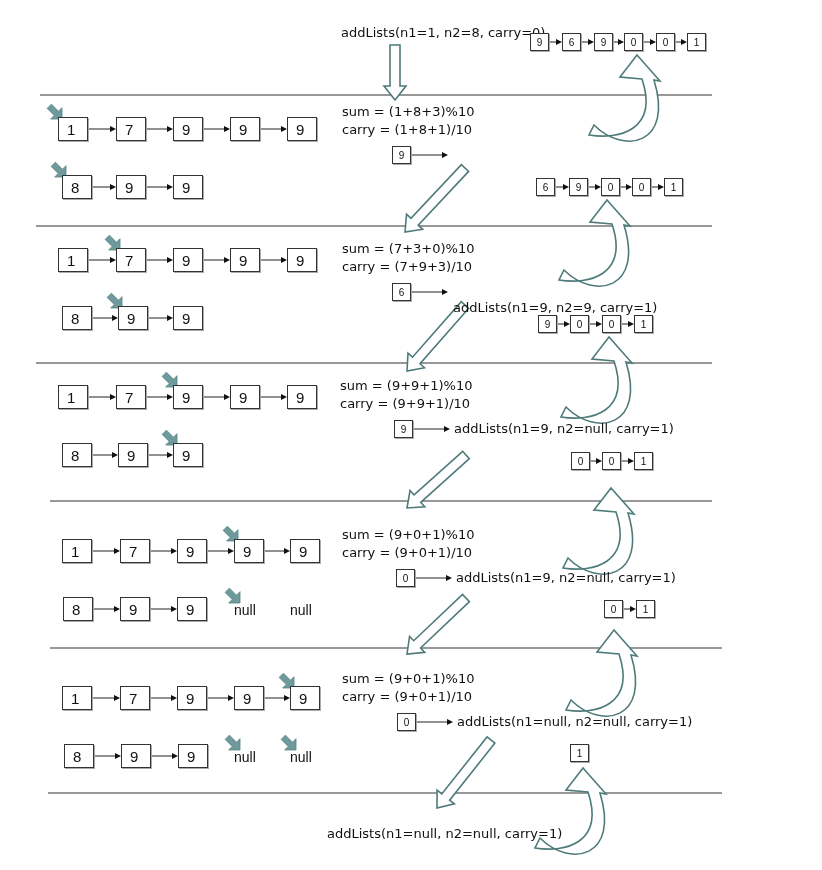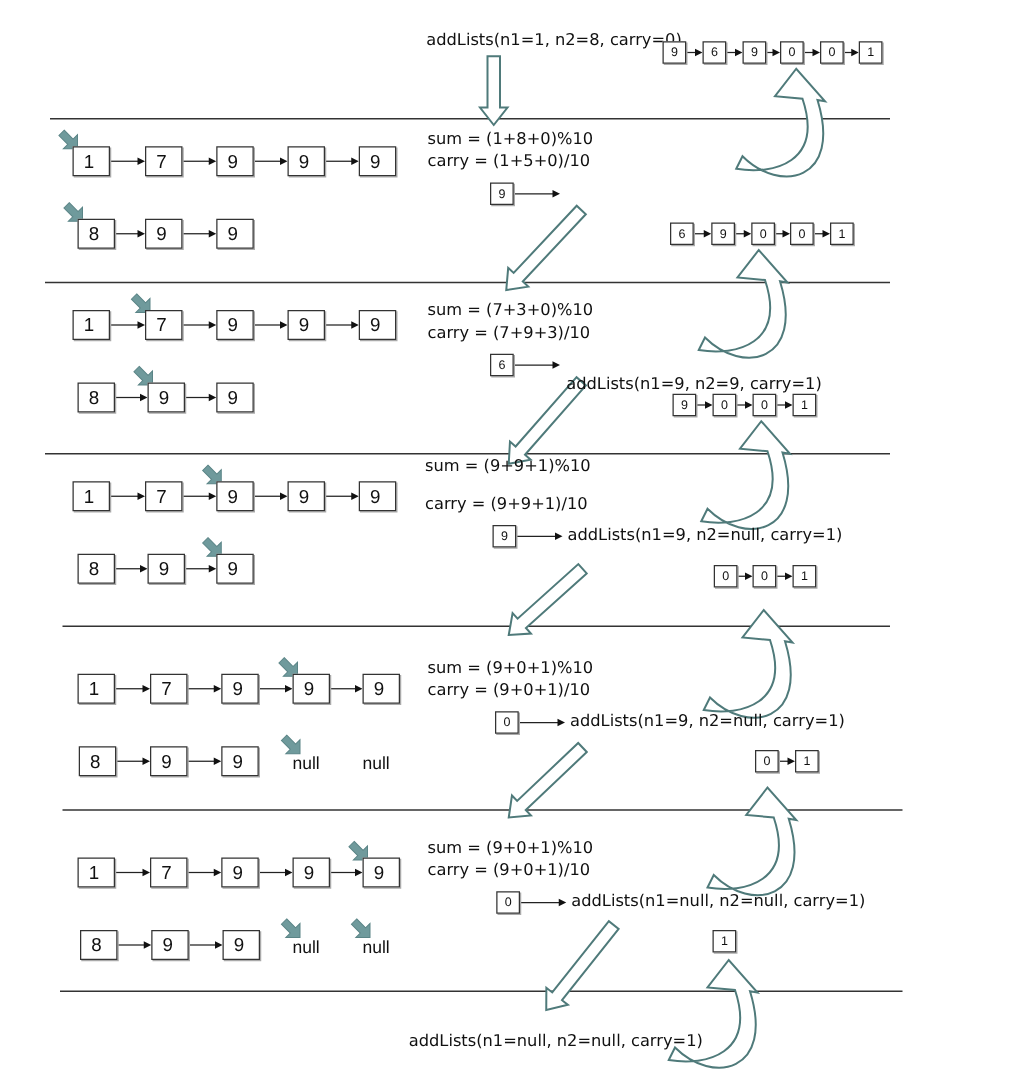--- a/index.html
+++ b/index.html
@@ -187,28 +187,28 @@
       <path d="M 540 838
              C 570 868, 620 858, 600 793
              L 606 794 L 583 768 L 566 790 L 588 792
              C 605 843, 565 853, 535 848 Z" fill="#fff" stroke="#4f7a7a" stroke-width="1.6"></path>
     </svg>
 
   <div class="txt" style="left:341px; top:25px;">addLists(n1=1, n2=8, carry=0)</div>
 
   <div class="txt" style="left:327px; top:826px;">addLists(n1=null, n2=null, carry=1)</div>
 
-  <div class="txt" style="left:342px; top:104px;">sum = (1+8+0)%10</div>
-  <div class="txt" style="left:342px; top:122px;">carry = (1+5+0)/10</div>
+  <div class="txt" style="left:342px; top:104px;">sum = (1+8+3)%10</div>
+  <div class="txt" style="left:342px; top:122px;">carry = (1+8+1)/10</div>
 
   <div class="txt" style="left:342px; top:241px;">sum = (7+3+0)%10</div>
   <div class="txt" style="left:342px; top:259px;">carry = (7+9+3)/10</div>
   <div class="txt" style="left:453px; top:300px;">addLists(n1=9, n2=9, carry=1)</div>
 
-  <div class="txt" style="left:340px; top:366px;">sum = (9+9+1)%10</div>
+  <div class="txt" style="left:340px; top:378px;">sum = (9+9+1)%10</div>
   <div class="txt" style="left:340px; top:396px;">carry = (9+9+1)/10</div>
   <div class="txt" style="left:454px; top:421px;">addLists(n1=9, n2=null, carry=1)</div>
 
   <div class="txt" style="left:342px; top:527px;">sum = (9+0+1)%10</div>
   <div class="txt" style="left:342px; top:545px;">carry = (9+0+1)/10</div>
   <div class="txt" style="left:456px; top:570px;">addLists(n1=9, n2=null, carry=1)</div>
 
   <div class="txt" style="left:342px; top:671px;">sum = (9+0+1)%10</div>
   <div class="txt" style="left:342px; top:689px;">carry = (9+0+1)/10</div>
   <div class="txt" style="left:457px; top:714px;">addLists(n1=null, n2=null, carry=1)</div>

